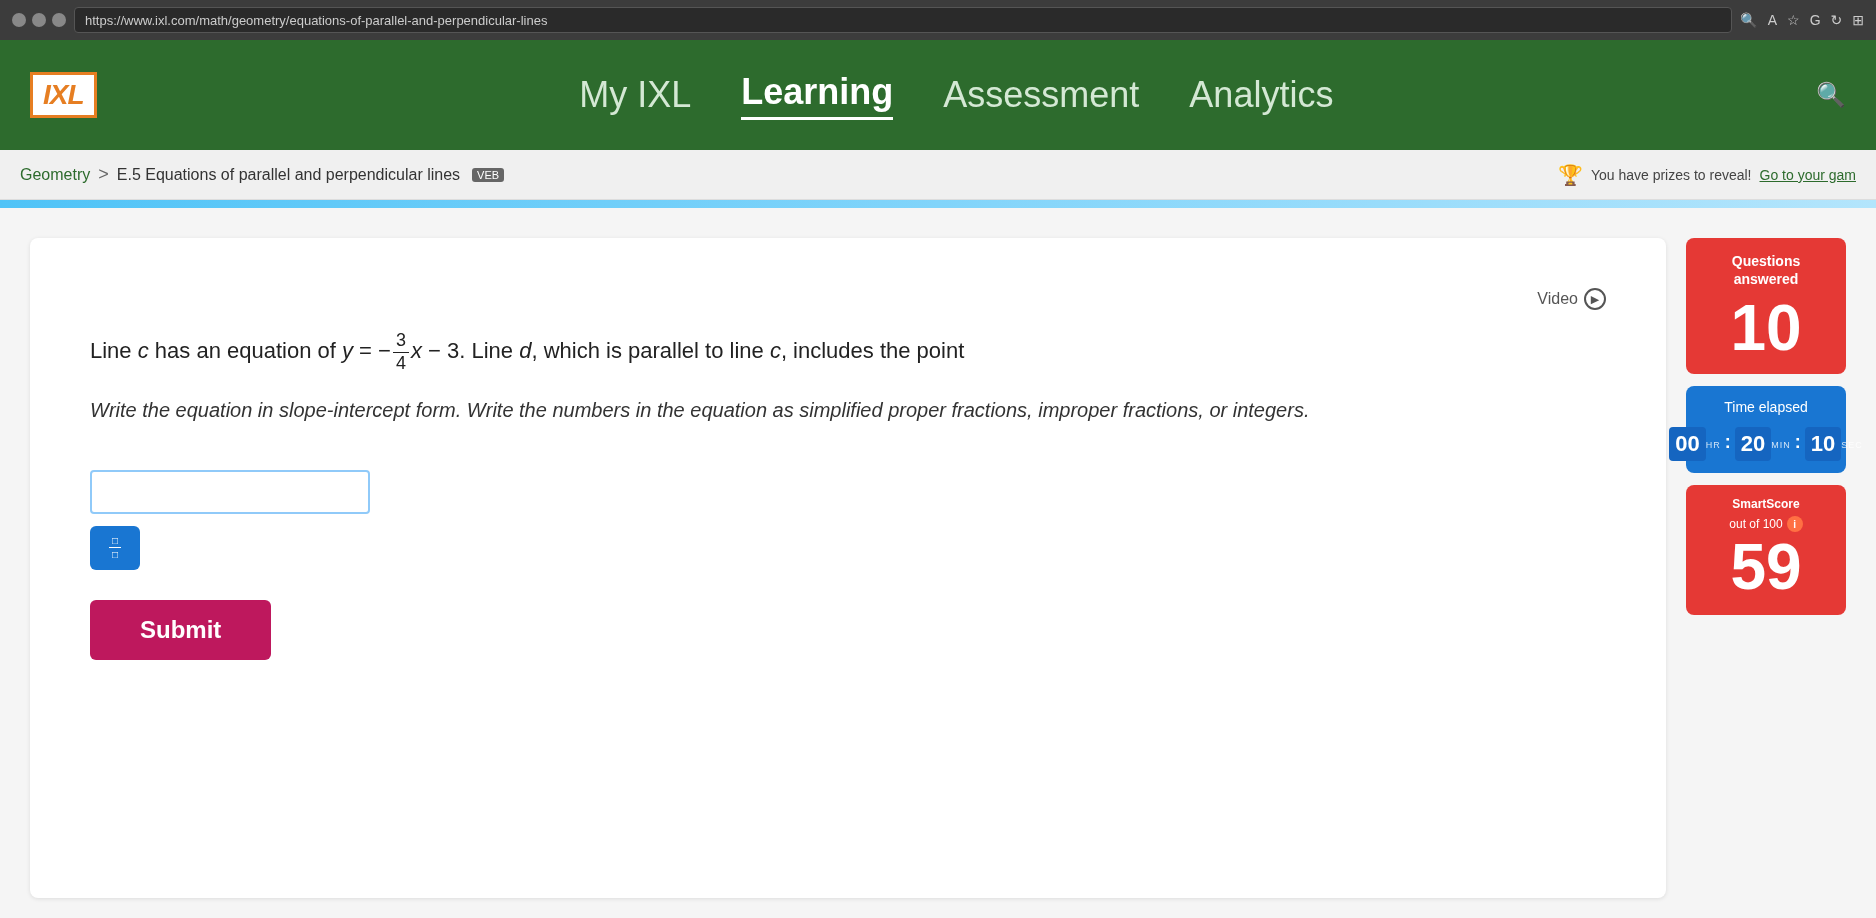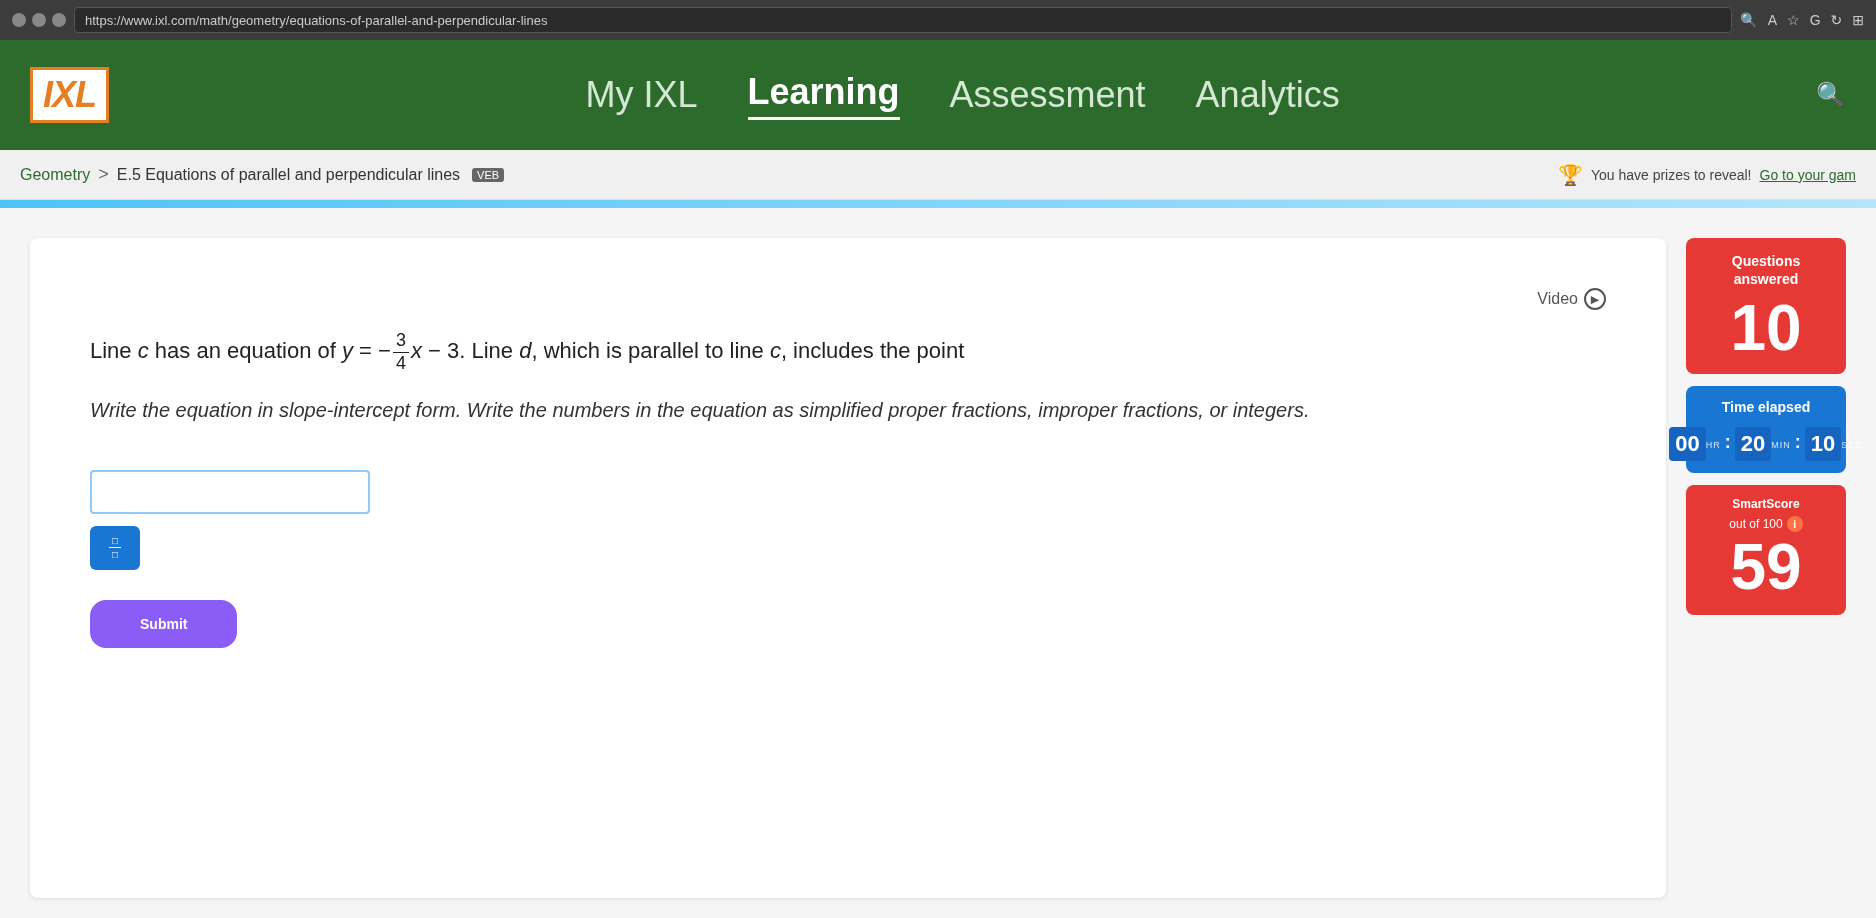--- a/index.html
+++ b/index.html
@@ -39,21 +39,21 @@
       height: 110px;
       display: flex;
       align-items: center;
       padding: 0 30px;
       gap: 60px;
     }
     .ixl-logo {
       background: white;
       border: 3px solid #e67e22;
       padding: 4px 10px;
-      font-size: 36px;
+      font-size: 28px;
       font-weight: 900;
       color: #1a1a1a;
       font-style: italic;
       letter-spacing: -1px;
     }
     .ixl-logo span { color: #e67e22; }
     .nav-links { display: flex; gap: 50px; align-items: center; flex: 1; justify-content: center; }
     .nav-link {
       color: #d4e8d4;
       font-size: 36px;
@@ -206,26 +206,26 @@
       font-size: 18px;
       display: flex;
       flex-direction: column;
       align-items: center;
       gap: 1px;
     }
     .fraction-btn-icon .fb-num { border-bottom: 1.5px solid white; padding: 0 3px; font-size: 10px; line-height: 1.2; }
     .fraction-btn-icon .fb-den { padding: 0 3px; font-size: 10px; line-height: 1.2; }
 
     .submit-btn {
-      background: #8b5cf6;
+      background: #be185d;
       color: white;
       border: none;
-      border-radius: 16px;
+      border-radius: 6px;
       padding: 16px 50px;
-      font-size: 14px;
+      font-size: 24px;
       font-weight: bold;
       cursor: pointer;
     }
 
     
     .sidebar {
       width: 160px;
       display: flex;
       flex-direction: column;
       gap: 12px;
@@ -252,21 +252,21 @@
 
     .time-elapsed-box {
       background: #1976d2;
       color: white;
       border-radius: 8px;
       padding: 12px 16px;
       text-align: center;
     }
     .te-label {
       font-size: 14px;
-      font-weight: bold;
+      font-weight: normal;
       line-height: 1.3;
       margin-bottom: 10px;
     }
     .time-display {
       display: flex;
       justify-content: center;
       gap: 4px;
       align-items: flex-end;
     }
     .time-unit {

